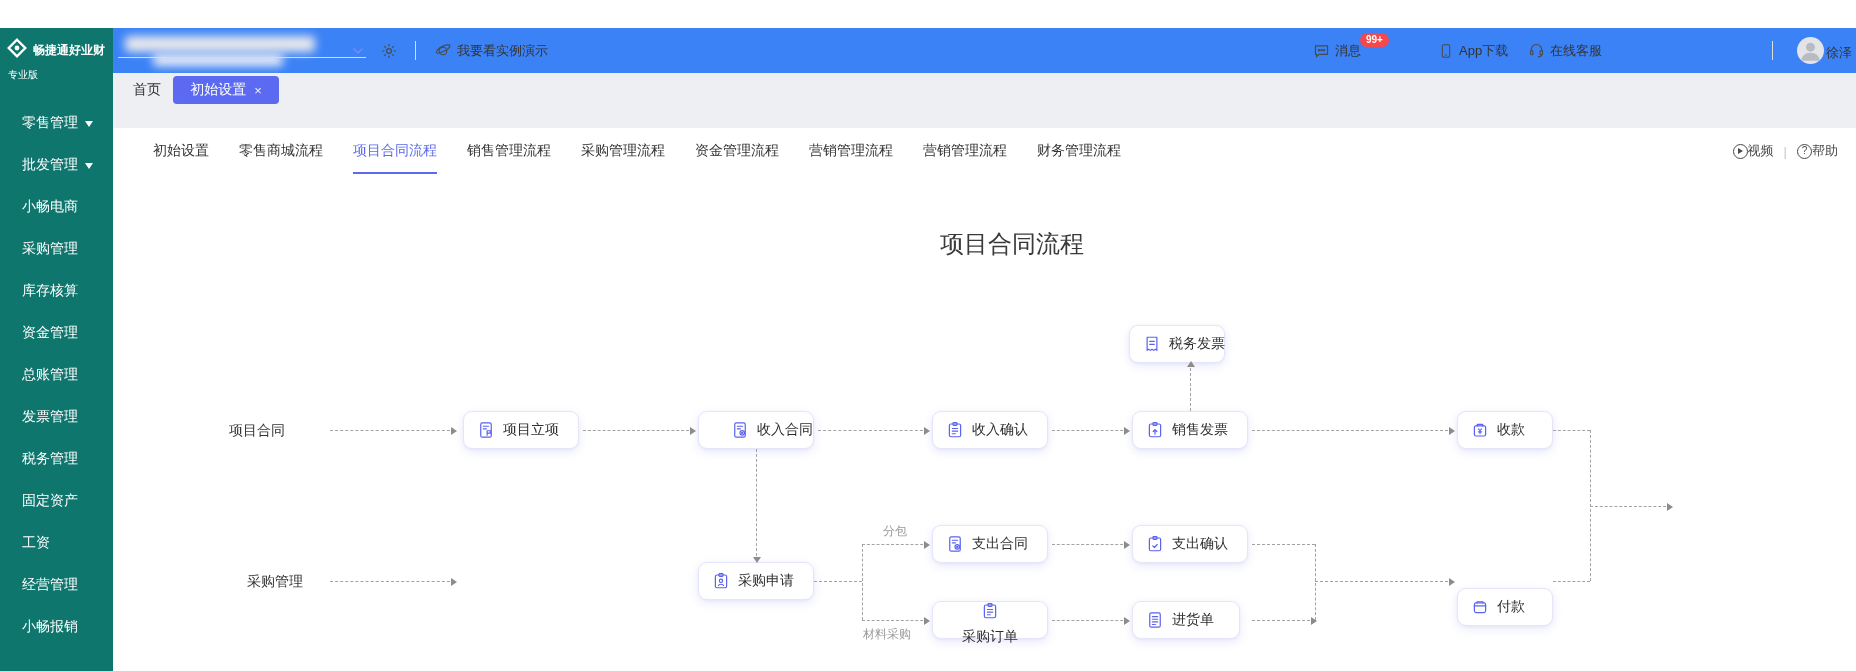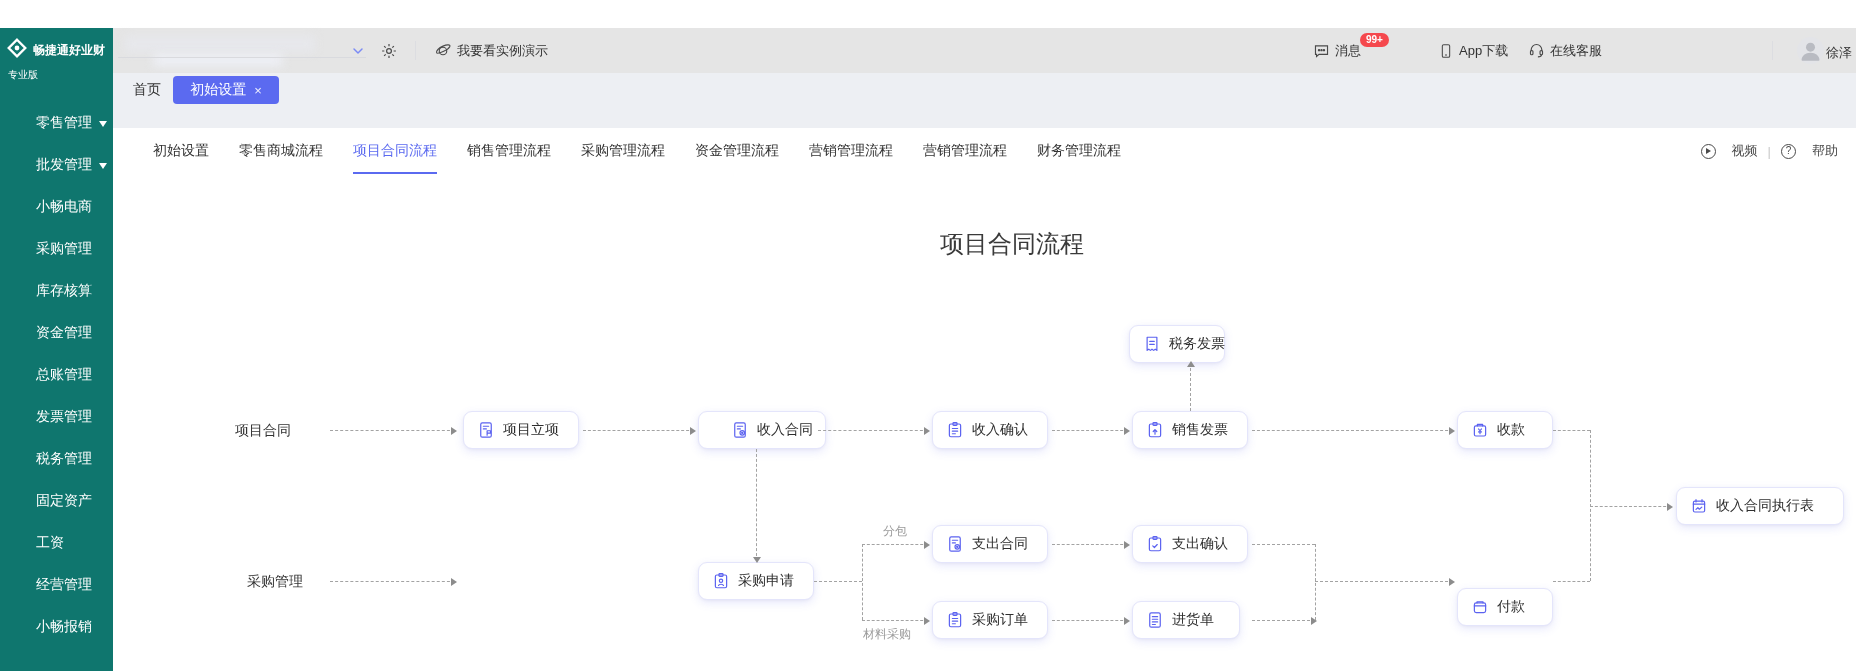--- a/index.html
+++ b/index.html
@@ -4,31 +4,31 @@
 <style>
   html,body{margin:0;padding:0;}
   body{
     width:1856px;height:671px;overflow:hidden;position:relative;
     font-family:"Liberation Sans","DejaVu Sans",sans-serif;background:#fff;
     -webkit-font-smoothing:antialiased;
   }
   
   .topstrip{position:absolute;left:0;top:0;width:1856px;height:28px;background:#fff;}
   .sidebar{position:absolute;left:0;top:28px;width:133px;bottom:0;background:#0f766e;color:#fff;}
-  .header{position:absolute;left:113px;top:28px;right:0;height:45px;background:#e5e5e5;}
+  .header{position:absolute;left:113px;top:28px;right:0;height:45px;background:#3b82f6;}
   .tabstrip{position:absolute;left:113px;top:73px;right:0;height:55px;background:#edeff3;}
   .card{position:absolute;left:113px;top:128px;right:0;bottom:0;background:#fff;}
 
   
   .brand{display:flex;align-items:center;gap:5px;padding:9px 4px 0 6px;}
   .brand svg{flex:0 0 auto;}
   .brand-name{font-size:12px;font-weight:bold;white-space:nowrap;letter-spacing:0;}
   .edition{font-size:10px;padding:5px 0 0 8px;}
   .side-menu{list-style:none;margin:20px 0 0 0;padding:0;}
-  .side-menu li{height:42px;display:flex;align-items:center;gap:7px;padding-left:36px;font-size:14px;cursor:pointer;}
+  .side-menu li{height:42px;display:flex;align-items:center;gap:7px;padding-left:22px;font-size:14px;cursor:pointer;}
   .caret{width:0;height:0;border:4.5px solid transparent;border-top:6px solid #fff;margin-top:5px;}
 
   
   .blur-blob{position:absolute;filter:blur(5px);border-radius:4px;}
   .input-line{position:absolute;height:1px;background:#d9dade;}
   .hicon{display:inline-flex;align-items:center;justify-content:center;}
   .hgroup{position:absolute;top:0;height:45px;display:flex;align-items:center;gap:5px;font-size:13px;color:#333;cursor:pointer;}
   .hdivider{position:absolute;top:13px;width:1px;height:19px;background:#dcdde1;}
   .badge{position:absolute;background:#f5484d;color:#fff;font-size:10px;line-height:14px;padding:0 6px;border-radius:8px;font-weight:bold;}
   .avatar{position:absolute;top:9px;width:27px;height:27px;border-radius:50%;background:#e3e4e8;overflow:hidden;cursor:pointer;}
@@ -44,21 +44,21 @@
   
   .flowtabs{display:flex;align-items:center;height:46px;padding:0 18px 0 40px;gap:30px;}
   .ftab{font-size:14px;color:#333;height:46px;line-height:44px;cursor:pointer;box-sizing:border-box;white-space:nowrap;}
   .ftab.active{color:#5b6af0;border-bottom:2px solid #5b6af0;}
   .ftab-right{margin-left:auto;display:flex;align-items:center;gap:8px;font-size:13px;color:#4a4a4a;}
   .ftab-right .bar{color:#c9c9c9;margin:0 2px;}
   .circ{width:15px;height:15px;border:1.3px solid #4a4a4a;border-radius:50%;display:inline-flex;
         align-items:center;justify-content:center;box-sizing:border-box;}
   .circ .tri{width:0;height:0;border:3px solid transparent;border-left:5px solid #4a4a4a;margin-left:3px;}
   .circ.q{font-size:10px;line-height:1;color:#4a4a4a;}
-  .rlink{display:flex;align-items:center;gap:16px;cursor:pointer;}
+  .rlink{display:flex;align-items:center;gap:0;cursor:pointer;}
 
   
   .canvas{position:absolute;inset:0;}
   .fc-title{position:absolute;left:789px;top:100px;width:220px;text-align:center;font-size:24px;color:#3a3a3a;}
   .lane-label{position:absolute;font-size:14px;color:#333;}
   .branch-label{position:absolute;font-size:12px;color:#9a9a9a;white-space:nowrap;}
   .node{position:absolute;height:38px;box-sizing:border-box;background:#fff;
         border:1px solid #e4e5fb;border-radius:9px;
         box-shadow:0 3px 10px rgba(90,98,240,.14),0 1px 3px rgba(0,0,0,.04);
         display:flex;align-items:center;gap:8px;padding:0 13px;font-size:14px;color:#2e2e2e;
@@ -239,35 +239,35 @@
         </span>
         <span class="bar">|</span>
         <span class="rlink">
           <span class="circ q">?</span>
           <span>帮助</span>
         </span>
       </div>
     </div>
   <div class="canvas" id="canvas">
     <div class="fc-title">项目合同流程</div>
-    <div class="lane-label" style="left:122px;top:294px;">项目合同</div>
+    <div class="lane-label" style="left:116px;top:294px;">项目合同</div>
     <div class="lane-label" style="left:134px;top:445px;">采购管理</div>
     <div class="branch-label" style="left:770px;top:395px;text-align:center;">分包</div>
     <div class="branch-label" style="left:750px;top:498px;">材料采购</div>
   <div class="node" style="left: 350px; top: 283px; width: 116px;">
         <span class="nicon">
           <svg width="18" height="18" viewBox="0 0 24 24" fill="none" stroke="#5b62f0" stroke-width="1.6" stroke-linecap="round" stroke-linejoin="round">
             <rect x="5" y="2.5" width="14" height="19" rx="2"></rect>
             <path d="M8.5 7h7M8.5 10.5h4"></path>
             <path d="M13.5 13v6M13.5 13h4.5v3.2h-4.5"></path>
           </svg>
         </span>
         <span>项目立项</span>
       </div>
-      <div class="node" style="left: 585px; top: 283px; width: 128px; padding-left: 32px;">
+      <div class="node" style="left: 585px; top: 283px; width: 116px; padding-left: 32px;">
         <span class="nicon">
           <svg width="18" height="18" viewBox="0 0 24 24" fill="none" stroke="#5b62f0" stroke-width="1.6" stroke-linecap="round" stroke-linejoin="round">
             <rect x="5" y="2.5" width="14" height="19" rx="2"></rect>
             <path d="M8.5 7h7M8.5 10.5h4"></path>
             <circle cx="15" cy="15.8" r="3"></circle>
             <circle cx="15" cy="15.8" r=".8" fill="#5b62f0"></circle>
           </svg>
         </span>
         <span>收入合同</span>
       </div>
@@ -303,30 +303,20 @@
       <div class="node" style="left: 1344px; top: 283px; width: 96px;">
         <span class="nicon">
           <svg width="18" height="18" viewBox="0 0 24 24" fill="none" stroke="#5b62f0" stroke-width="1.6" stroke-linecap="round" stroke-linejoin="round">
             <rect x="4.5" y="6.5" width="15" height="13.5" rx="2"></rect>
             <path d="M8.5 6.5V4.5h7v2"></path>
             <path d="M10 10.5l2 2.5 2-2.5M12 13v4M10 14.5h4"></path>
           </svg>
         </span>
         <span>收款</span>
       </div>
-      <div class="node" style="left: 1563px; top: 359px; width: 168px;">
-        <span class="nicon">
-          <svg width="18" height="18" viewBox="0 0 24 24" fill="none" stroke="#5b62f0" stroke-width="1.6" stroke-linecap="round" stroke-linejoin="round">
-            <rect x="4.5" y="5.5" width="15" height="14.5" rx="2"></rect>
-            <path d="M8 3.5v3M16 3.5v3M4.5 9.5h15"></path>
-            <path d="M8 16.5l2.5-2.2 2 2 3.2-2.8"></path>
-          </svg>
-        </span>
-        <span>收入合同执行表</span>
-      </div>
       <div class="node" style="left: 585px; top: 434px; width: 116px;">
         <span class="nicon">
           <svg width="18" height="18" viewBox="0 0 24 24" fill="none" stroke="#5b62f0" stroke-width="1.6" stroke-linecap="round" stroke-linejoin="round">
             <rect x="4.5" y="4" width="15" height="17" rx="2"></rect>
             <rect x="9.3" y="2.2" width="5.4" height="3.6" rx="1"></rect>
             <circle cx="12" cy="11.8" r="2.2"></circle>
             <path d="M8.7 18c.7-2.2 5.9-2.2 6.6 0"></path>
           </svg>
         </span>
         <span>采购申请</span>
@@ -345,21 +335,21 @@
       <div class="node" style="left: 1019px; top: 397px; width: 116px;">
         <span class="nicon">
           <svg width="18" height="18" viewBox="0 0 24 24" fill="none" stroke="#5b62f0" stroke-width="1.6" stroke-linecap="round" stroke-linejoin="round">
             <rect x="4.5" y="4" width="15" height="17" rx="2"></rect>
             <rect x="9.3" y="2.2" width="5.4" height="3.6" rx="1"></rect>
             <path d="M9 14.5l2.2 2.2 3.8-4"></path>
           </svg>
         </span>
         <span>支出确认</span>
       </div>
-      <div class="node" style="left: 819px; top: 473px; width: 116px;">
+      <div class="node" style="left: 819px; top: 473px; width: 116px; flex-direction: column;">
         <span class="nicon">
           <svg width="18" height="18" viewBox="0 0 24 24" fill="none" stroke="#5b62f0" stroke-width="1.6" stroke-linecap="round" stroke-linejoin="round">
             <rect x="4.5" y="4" width="15" height="17" rx="2"></rect>
             <rect x="9.3" y="2.2" width="5.4" height="3.6" rx="1"></rect>
             <path d="M8.5 10h7M8.5 13.5h7M8.5 17h4"></path>
           </svg>
         </span>
         <span>采购订单</span>
       </div>
       <div class="node" style="left: 1019px; top: 473px; width: 108px;">

